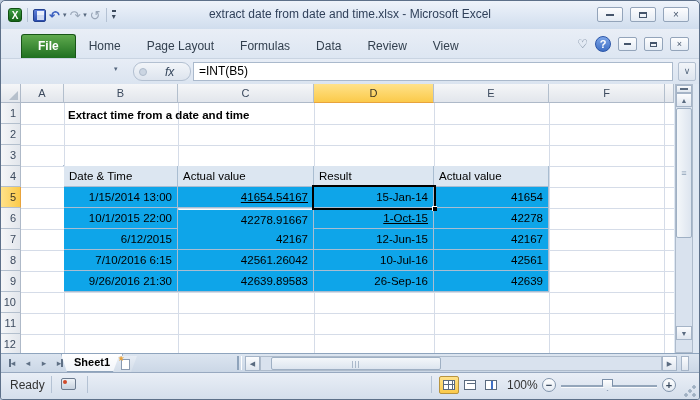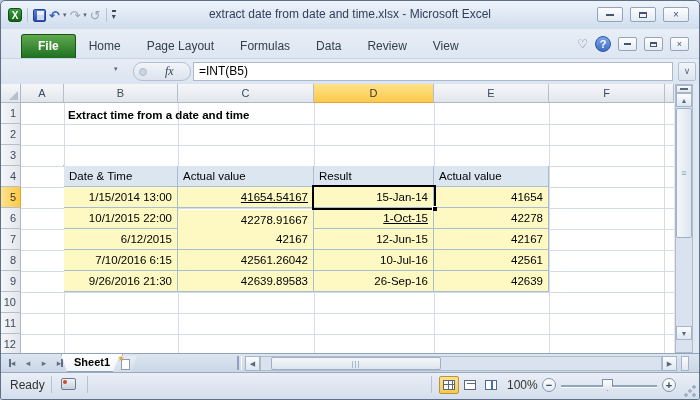--- a/index.html
+++ b/index.html
@@ -49,40 +49,40 @@
         display:flex;align-items:center;justify-content:center;color:#45556b;font-size:9px;}
   .mbtn .bar{width:7px;height:2px;background:#45556b;}
   .mbtn .rest{width:7px;height:5px;border:1px solid #45556b;border-top-width:2px;}
   
   #fbar{left:0;top:57px;width:100%;height:26px;background:linear-gradient(#e7edf6,#dbe4f0);border-top:1px solid #c9d4e2;}
   .namebox{left:3px;top:3px;width:126px;height:19px;background:#fff;border:1px solid #aab9cc;text-align:center;line-height:17px;color:#111;}
   .namedrop{left:113px;top:6px;font-size:7px;color:#55677e;}
   .fxcap{left:132px;top:3px;width:58px;height:19px;background:linear-gradient(#f2f5f9,#dde4ee);border:1px solid #b3c0d1;border-radius:9px;
          display:flex;align-items:center;}
   .fxdot{width:8px;height:8px;border-radius:50%;background:#cbd5e2;border:1px solid #aebbcb;margin-left:5px;}
-  .fx{margin-left:18px;font-family:Liberation Serif, serif;font-style:italic;font-size:12px;color:#35465c;}
+  .fx{margin-left:18px;font-family:Liberation Sans, sans-serif;font-style:italic;font-size:12px;color:#35465c;}
   .ffield{left:192px;top:3px;width:480px;height:19px;background:#fff;border:1px solid #aab9cc;line-height:17px;padding-left:5px;color:#000;font-size:12px;}
   .fchev{left:677px;top:3px;width:18px;height:19px;border:1px solid #b3c0d1;border-radius:2px;background:linear-gradient(#f2f5f9,#dde4ee);
          text-align:center;line-height:17px;color:#55677e;font-size:9px;}
   
   #grid{left:0;top:83px;width:100%;height:269px;background:var(--chrome);overflow:hidden;}
   .corner{left:0;top:0;width:20px;height:19px;background:linear-gradient(#f5f6f8,#e2e6ec);border-right:1px solid #aeb9c8;border-bottom:1px solid #aeb9c8;}
   .corner::after{content:"";position:absolute;right:2px;bottom:2px;border-left:9px solid transparent;border-bottom:9px solid #b6c0cc;}
   .colhead{top:0;height:19px;background:linear-gradient(#f5f6f8,#e2e6ec);border-right:1px solid #b3bfcd;border-bottom:1px solid #aeb9c8;
            text-align:center;line-height:18px;color:#3c4a5e;}
   .colhead.sel{background:linear-gradient(var(--amber-top),var(--amber-bot));border-bottom:1px solid var(--amber-border);color:#3a3423;}
   .rowhead{left:0;width:20px;background:linear-gradient(90deg,#f5f6f8,#e2e6ec);border-right:1px solid #aeb9c8;border-bottom:1px solid #b3bfcd;
            text-align:right;padding-right:4px;line-height:20px;color:#3c4a5e;}
   .rowhead.sel{background:linear-gradient(90deg,var(--amber-top),var(--amber-bot));border-right:1px solid var(--amber-border);color:#3a3423;}
   #canvas{left:20px;top:19px;width:653px;height:250px;background:#fff;overflow:hidden;}
   .vline{top:0;width:1px;height:250px;background:var(--gridline);}
   .hline{left:0;width:653px;height:1px;background:var(--gridline);}
   #sheet-title{left:47px;top:3px;height:18px;font-weight:bold;font-size:11.5px;color:#000;line-height:18px;white-space:nowrap;}
   .tcell{position:absolute;height:21px;border-right:1px solid var(--tbl-border);border-bottom:1px solid var(--tbl-border);
-         line-height:20px;padding:0 5px;white-space:nowrap;overflow:hidden;font-size:11.5px;color:#000;background:#fef9c3;}
+         line-height:20px;padding:0 5px;white-space:nowrap;overflow:hidden;font-size:11.5px;color:#000;background:#0ea5e9;}
   .tcell.head{background:var(--tbl-head);text-align:left;}
   .tcell.num{text-align:right;}
   #tbl{left:42px;top:62px;border-left:1px solid var(--tbl-border);border-top:1px solid var(--tbl-border);}
   #selbox{left:291px;top:82px;width:124px;height:25px;border:2px solid var(--sel-border);background:transparent;}
   #fillhandle{right:-3px;bottom:-3px;width:5px;height:5px;background:#000;border:1px solid #fff;border-right:none;border-bottom:none;}
   
   .vscroll{left:674px;top:0;width:18px;height:269px;background:#d9e2ee;border:1px solid #aebbcb;}
   .sbtn{background:linear-gradient(#fbfcfe,#dfe6ef);border:1px solid #a5b4c7;color:#5a6b80;display:flex;align-items:center;justify-content:center;}
   .vsplit{left:0;top:0;width:16px;height:8px;}
   .vsplit .bar{width:8px;height:2px;background:#5a6b80;}

